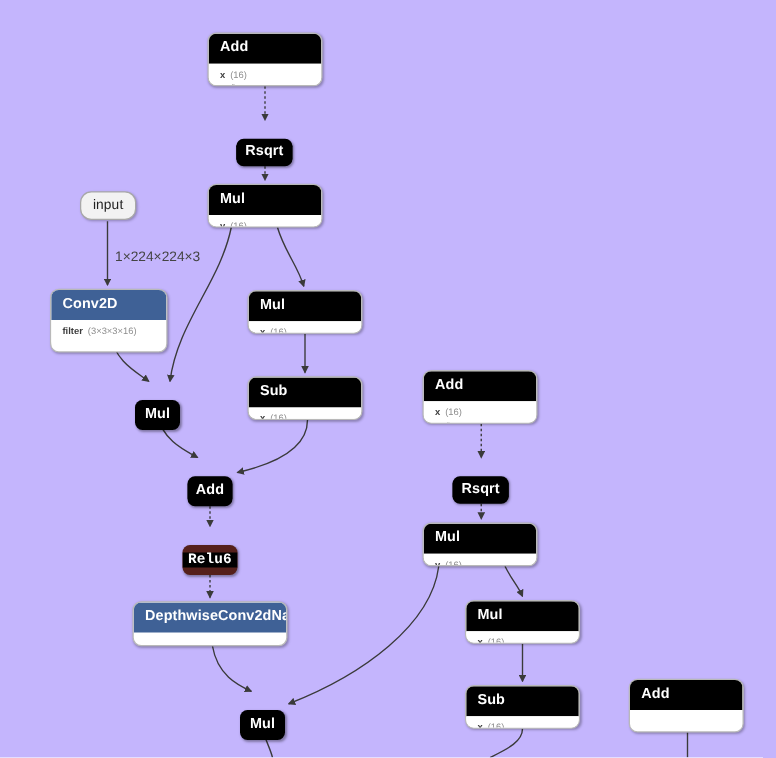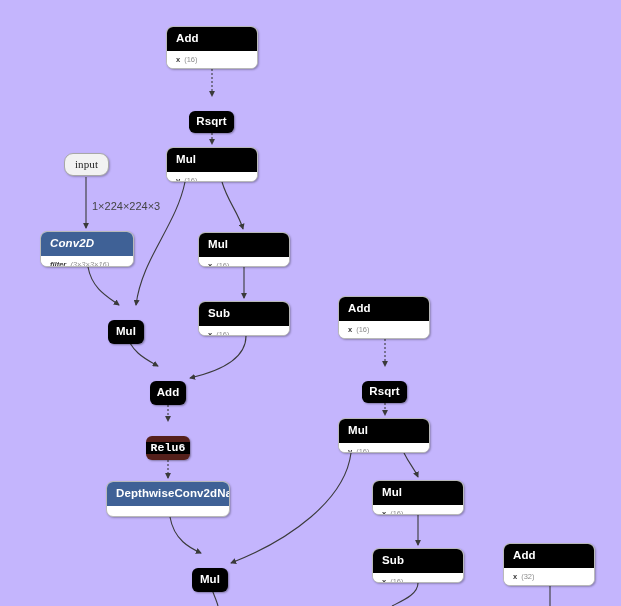--- a/index.html
+++ b/index.html
@@ -78,21 +78,20 @@
   }
   .node.pill.op-relu { background: #55201b; font-family: Liberation Mono, monospace; }
   .node.io {
     background: #f2f2f2;
     border: 1px solid #a8a8a8;
     border-radius: 9px;
     box-shadow: 1px 1px 2px rgba(0,0,0,0.25);
     display: flex;
     align-items: center;
     justify-content: center;
-    font-family: Liberation Serif, serif;
   }
   .node.io .hdr {
     background: transparent;
     color: #222222;
     font-weight: normal;
     font-size: 11px;
     padding: 0;
     width: 100%;
     text-align: center;
   }
@@ -150,21 +149,21 @@
       </div>
       <div class="node " style="left: 166px; top: 147px; width: 92px; height: 35px;">
         <div class="hdr">Mul</div>
         <div class="body">
           <div class="attr"><span class="k">y</span><span class="v">(16)</span></div>
         </div>
       </div>
       <div class="node io" style="left: 64px; top: 153px; width: 45px; height: 23px;">
         <div class="hdr">input</div>
       </div>
-      <div class="node op-conv" style="left: 40px; top: 231px; width: 94px; height: 36px; font-style: italic;">
+      <div class="node op-conv" style="left: 40px; top: 231px; width: 94px; height: 51px;">
         <div class="hdr">Conv2D</div>
         <div class="body">
           <div class="attr"><span class="k">filter</span><span class="v">(3×3×3×16)</span></div>
         </div>
       </div>
       <div class="node " style="left: 198px; top: 232px; width: 92px; height: 35px;">
         <div class="hdr">Mul</div>
         <div class="body">
           <div class="attr"><span class="k">x</span><span class="v">(16)</span></div>
         </div>
@@ -213,22 +212,18 @@
         </div>
       </div>
       <div class="node " style="left: 372px; top: 548px; width: 92px; height: 35px;">
         <div class="hdr">Sub</div>
         <div class="body">
           <div class="attr"><span class="k">x</span><span class="v">(16)</span></div>
         </div>
       </div>
       <div class="node " style="left: 503px; top: 543px; width: 92px; height: 43px;">
         <div class="hdr">Add</div>
-        <div class="body">
-          <div class="attr"><span class="k">x</span><span class="v">(32)</span></div>
-          <div class="attr"><span class="k">y</span><span class="v">()</span></div>
-        </div>
       </div>
     </div>
   <div id="labels-group">
       <div class="edge-label" style="left: 92px; top: 200px;">1×224×224×3</div>
     </div>
 </div>
 
 </body></html>

